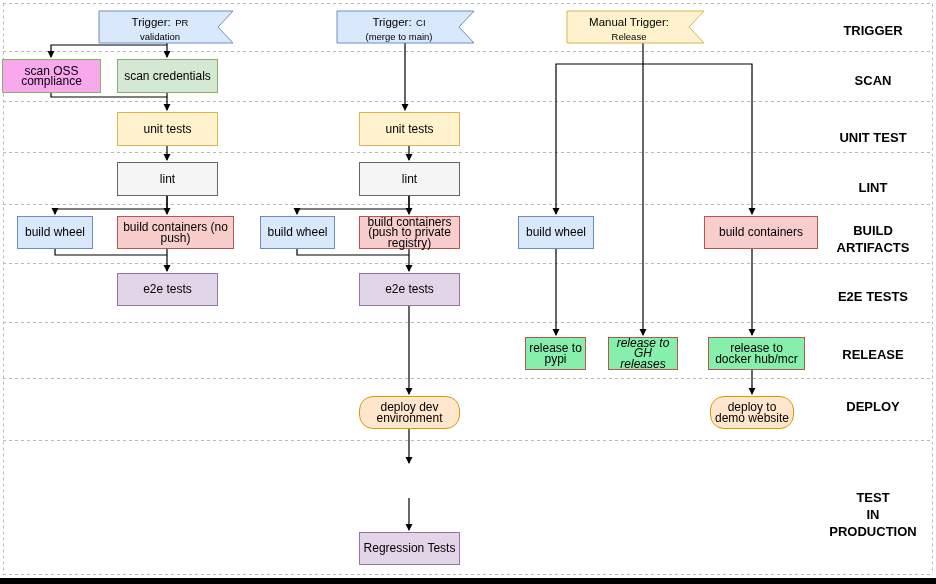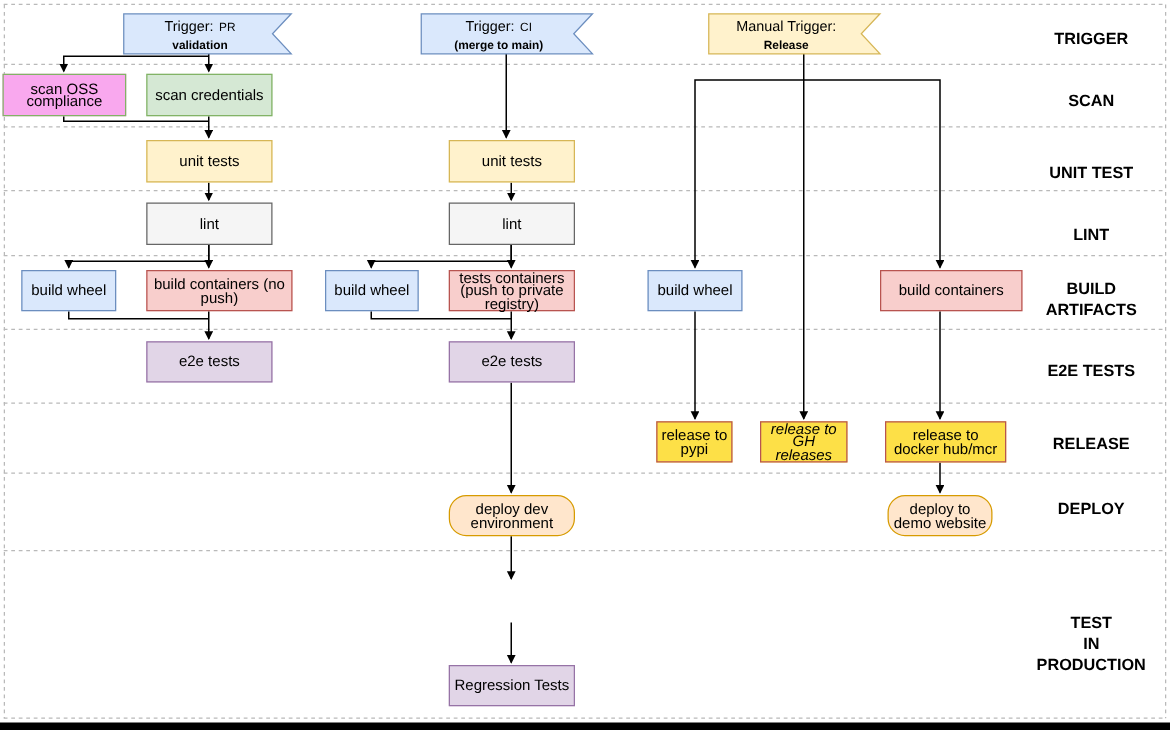--- a/index.html
+++ b/index.html
@@ -15,21 +15,21 @@
     display:flex; align-items:center; justify-content:center; text-align:center;
     font-size:12px; line-height:10.5px; padding:1px 3px; color:#000;
   }
   .c-blue   { background:#dae8fc; border-color:#6c8ebf; }
   .c-green  { background:#d5e8d4; border-color:#82b366; }
   .c-yellow { background:#fff2cc; border-color:#d6b656; }
   .c-gray   { background:#f5f5f5; border-color:#666666; }
   .c-red    { background:#f8cecc; border-color:#b85450; }
   .c-purple { background:#e1d5e7; border-color:#9673a6; }
   .c-orange { background:#ffe6cc; border-color:#d79b00;border-radius:14px; }
-  .c-cyan   { background:#fde047; border-color:#b85450; }
+  .c-cyan   { background:#86efac; border-color:#b85450; }
   .c-pink   { background:#f9a8ee; border-color:#82b366; }
 
   #n-scan_oss            { left:2px;   top:59px;  width:99px;  height:34px; }
   #n-scan_credentials    { left:117px; top:59px;  width:101px; height:34px; }
   #n-unit_tests_pr       { left:117px; top:112px; width:101px; height:34px; }
   #n-lint_pr             { left:117px; top:162px; width:101px; height:34px; }
   #n-build_wheel_pr      { left:17px;  top:216px; width:76px;  height:33px; }
   #n-build_containers_pr { left:117px; top:216px; width:117px; height:33px; }
   #n-e2e_pr              { left:117px; top:273px; width:101px; height:33px; }
   #n-unit_tests_ci       { left:359px; top:112px; width:101px; height:34px; }
@@ -62,21 +62,21 @@
   #lane-deploy    { top:398px; }
   #lane-testprod  { top:489px; }
 
   
   .flag-label { position:absolute; text-align:center; line-height:13px; }
   #ft-pr     { left:99px;  top:14px; width:122px; }
   #ft-ci     { left:337px; top:14px; width:124px; }
   #ft-manual { left:567px; top:14px; width:124px; }
   .flag-big { font-size:11.5px; }
   .flag-sm  { font-size:9.5px; }
-  .flag-l2  { font-size:9.5px; margin-top:1px;font-weight:bold; }
+  .flag-l2  { font-size:9.5px; margin-top:1px; }
 
   #bottom-bar { position:absolute; left:0; top:578px; width:936px; height:6px; background:#000; }
 </style>
 </head>
 <body>
 
 <div id="canvas">
 
   <svg class="layer" width="936" height="584" viewBox="0 0 936 584">
     <defs>
@@ -151,21 +151,21 @@
   <div class="node c-pink" id="n-scan_oss">scan OSS compliance</div>
   <div class="node c-green" id="n-scan_credentials">scan credentials</div>
   <div class="node c-yellow" id="n-unit_tests_pr">unit tests</div>
   <div class="node c-gray" id="n-lint_pr">lint</div>
   <div class="node c-blue" id="n-build_wheel_pr">build wheel</div>
   <div class="node c-red" id="n-build_containers_pr">build containers (no push)</div>
   <div class="node c-purple" id="n-e2e_pr">e2e tests</div>
   <div class="node c-yellow" id="n-unit_tests_ci">unit tests</div>
   <div class="node c-gray" id="n-lint_ci">lint</div>
   <div class="node c-blue" id="n-build_wheel_ci">build wheel</div>
-  <div class="node c-red" id="n-build_containers_ci">tests containers (push to private registry)</div>
+  <div class="node c-red" id="n-build_containers_ci">build containers (push to private registry)</div>
   <div class="node c-purple" id="n-e2e_ci">e2e tests</div>
   <div class="node c-orange" id="n-deploy_dev">deploy dev environment</div>
   <div class="node c-purple" id="n-regression_tests">Regression Tests</div>
   <div class="node c-blue" id="n-build_wheel_rel">build wheel</div>
   <div class="node c-red" id="n-build_containers_rel">build containers</div>
   <div class="node c-cyan" id="n-release_pypi">release to pypi</div>
   <div class="node c-cyan" id="n-release_gh">release to GH releases</div>
   <div class="node c-cyan" id="n-release_docker">release to docker hub/mcr</div>
   <div class="node c-orange" id="n-deploy_demo">deploy to demo website</div>
 

